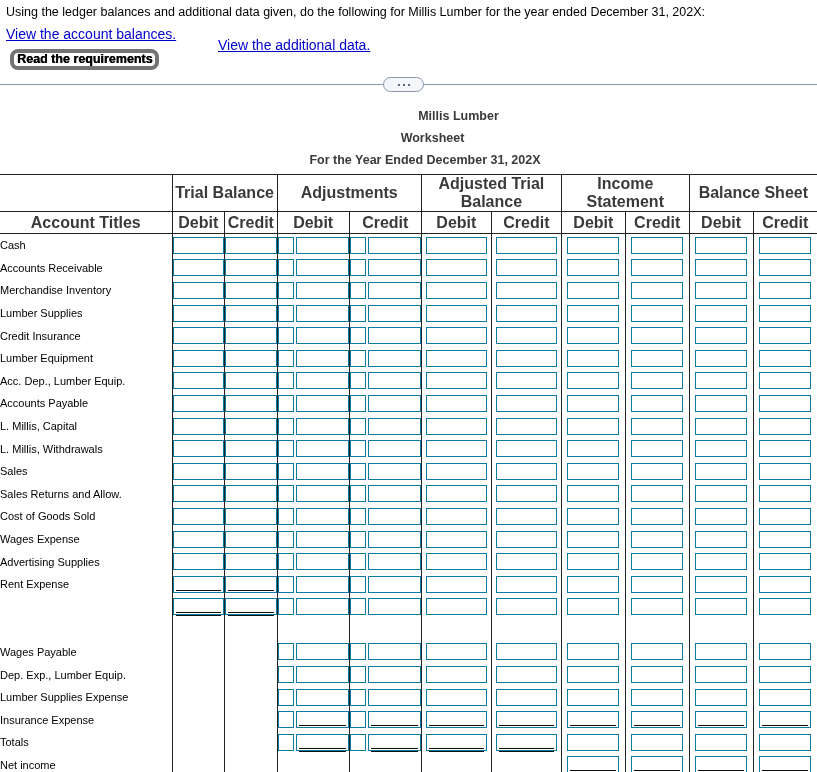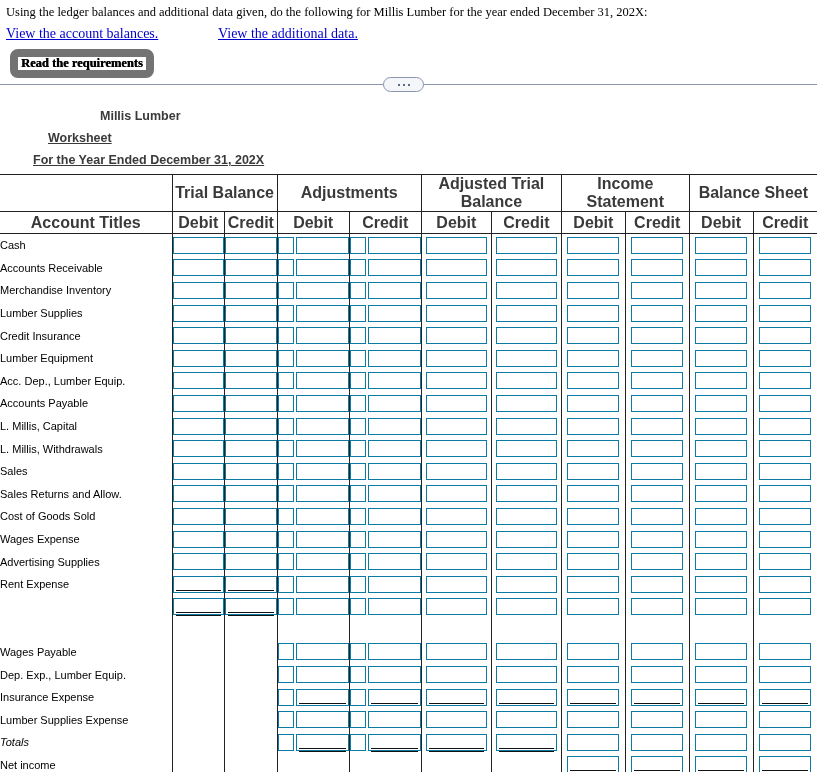--- a/index.html
+++ b/index.html
@@ -10,51 +10,51 @@
   body {
     width: 817px;
     height: 772px;
     font-family: "Liberation Sans", sans-serif;
     font-size: 12px;
     color: #1a1a1a;
     overflow: hidden;
   }
 
   
-  #prompt-area { padding: 4px 4px 0 6px; font-family: Liberation Serif, serif; }
+  #prompt-area { padding: 4px 4px 0 6px; }
   .prompt-text {
     font-size: 12.5px;
     color: #000;
     line-height: 16px;
     white-space: nowrap;
   }
   .link-row {
     margin-top: 6px;
     height: 16px;
     position: relative;
   }
   a.doc-link {
     color: #0000cc;
     text-decoration: underline;
     font-size: 14px;
     cursor: pointer;
     position: absolute;
     top: 0;
   }
   #link-balances { left: 0; }
-  #link-additional { left: 212px; }
+  #link-additional { left: 212px; margin-top: 11px; }
 
   .req-row { margin-top: 7px; height: 16px; }
   .req-link {
     display: inline-block;
     color: #000;
     font-size: 12.5px;
     font-weight: 700;
     text-decoration: none;
-    border: 8px solid #737373;
+    border: 4px solid #737373;
     border-radius: 8px;
     padding: 0px 3px;
     line-height: 13px;
     cursor: pointer;
     position: relative;
     left: 4px;
     text-shadow: 0.4px 0 0 #000;
   }
 
   
@@ -90,24 +90,25 @@
   }
 
   
   #ws-titles { margin-top: 13px; }
   .ws-title {
     font-weight: 700;
     font-size: 12.5px;
     color: #3a3a3a;
     line-height: 22px;
     height: 22px;
+    text-align: center;
   }
   #ws-company  { padding-left: 100px; }
-  #ws-kind     { padding-left: 48px; text-decoration: underline; }
-  #ws-period   { padding-left: 33px; text-decoration: underline; }
+  #ws-kind     { padding-left: 48px; }
+  #ws-period   { padding-left: 33px; }
 
   
   #ws-table {
     margin-top: 3px;
     width: 817px;
     border-collapse: collapse;
     table-layout: fixed;
   }
   #ws-table td, #ws-table th { padding: 0; }
 
@@ -124,21 +125,21 @@
   .bl { border-left: 1.3px solid #222; }
 
   .acct-cell {
     color: #000000;
     font-size: 11px;
     padding-left: 12px;
     height: 22.6px;
     white-space: nowrap;
     vertical-align: middle;
   }
-  .acct-cell.indent { padding-left: 30px; font-style: italic; }
+  .acct-cell.indent { padding-left: 30px; }
 
   .cellwrap {
     height: 22.6px;
     display: flex;
     align-items: center;
     justify-content: center;
     gap: 2px;
   }
 
   
@@ -1310,20 +1311,71 @@
             <span class="inp wide"></span>
           </div>
         </td>
         <td class="bl">
           <div class="cellwrap">
             <span class="inp wide"></span>
           </div>
         </td>
       </tr>
       <tr>
+        <td class="acct-cell">Lumber Supplies Expense</td>
+        <td class="bl">
+          <div class="cellwrap blank"></div>
+        </td>
+        <td class="bl">
+          <div class="cellwrap blank"></div>
+        </td>
+        <td class="bl">
+          <div class="cellwrap">
+            <span class="inp narrow"></span>
+            <span class="inp key"></span>
+          </div>
+        </td>
+        <td class="bl">
+          <div class="cellwrap">
+            <span class="inp narrow"></span>
+            <span class="inp key"></span>
+          </div>
+        </td>
+        <td class="bl">
+          <div class="cellwrap">
+            <span class="inp key"></span>
+          </div>
+        </td>
+        <td class="bl">
+          <div class="cellwrap">
+            <span class="inp key"></span>
+          </div>
+        </td>
+        <td class="bl">
+          <div class="cellwrap">
+            <span class="inp wide"></span>
+          </div>
+        </td>
+        <td class="bl">
+          <div class="cellwrap">
+            <span class="inp wide"></span>
+          </div>
+        </td>
+        <td class="bl">
+          <div class="cellwrap">
+            <span class="inp wide"></span>
+          </div>
+        </td>
+        <td class="bl">
+          <div class="cellwrap">
+            <span class="inp wide"></span>
+          </div>
+        </td>
+      </tr>
+      <tr>
         <td class="acct-cell">Insurance Expense</td>
         <td class="bl">
           <div class="cellwrap blank"></div>
         </td>
         <td class="bl">
           <div class="cellwrap blank"></div>
         </td>
         <td class="bl">
           <div class="cellwrap">
             <span class="inp narrow"></span>
@@ -1377,71 +1429,20 @@
         </td>
         <td class="bl">
           <div class="cellwrap">
             <span class="inp wide">
               <span class="rule1"></span>
             </span>
           </div>
         </td>
       </tr>
       <tr>
-        <td class="acct-cell">Lumber Supplies Expense</td>
-        <td class="bl">
-          <div class="cellwrap blank"></div>
-        </td>
-        <td class="bl">
-          <div class="cellwrap blank"></div>
-        </td>
-        <td class="bl">
-          <div class="cellwrap">
-            <span class="inp narrow"></span>
-            <span class="inp key"></span>
-          </div>
-        </td>
-        <td class="bl">
-          <div class="cellwrap">
-            <span class="inp narrow"></span>
-            <span class="inp key"></span>
-          </div>
-        </td>
-        <td class="bl">
-          <div class="cellwrap">
-            <span class="inp key"></span>
-          </div>
-        </td>
-        <td class="bl">
-          <div class="cellwrap">
-            <span class="inp key"></span>
-          </div>
-        </td>
-        <td class="bl">
-          <div class="cellwrap">
-            <span class="inp wide"></span>
-          </div>
-        </td>
-        <td class="bl">
-          <div class="cellwrap">
-            <span class="inp wide"></span>
-          </div>
-        </td>
-        <td class="bl">
-          <div class="cellwrap">
-            <span class="inp wide"></span>
-          </div>
-        </td>
-        <td class="bl">
-          <div class="cellwrap">
-            <span class="inp wide"></span>
-          </div>
-        </td>
-      </tr>
-      <tr>
         <td class="acct-cell indent">Totals</td>
         <td class="bl">
           <div class="cellwrap blank"></div>
         </td>
         <td class="bl">
           <div class="cellwrap blank"></div>
         </td>
         <td class="bl">
           <div class="cellwrap">
             <span class="inp narrow"></span>

